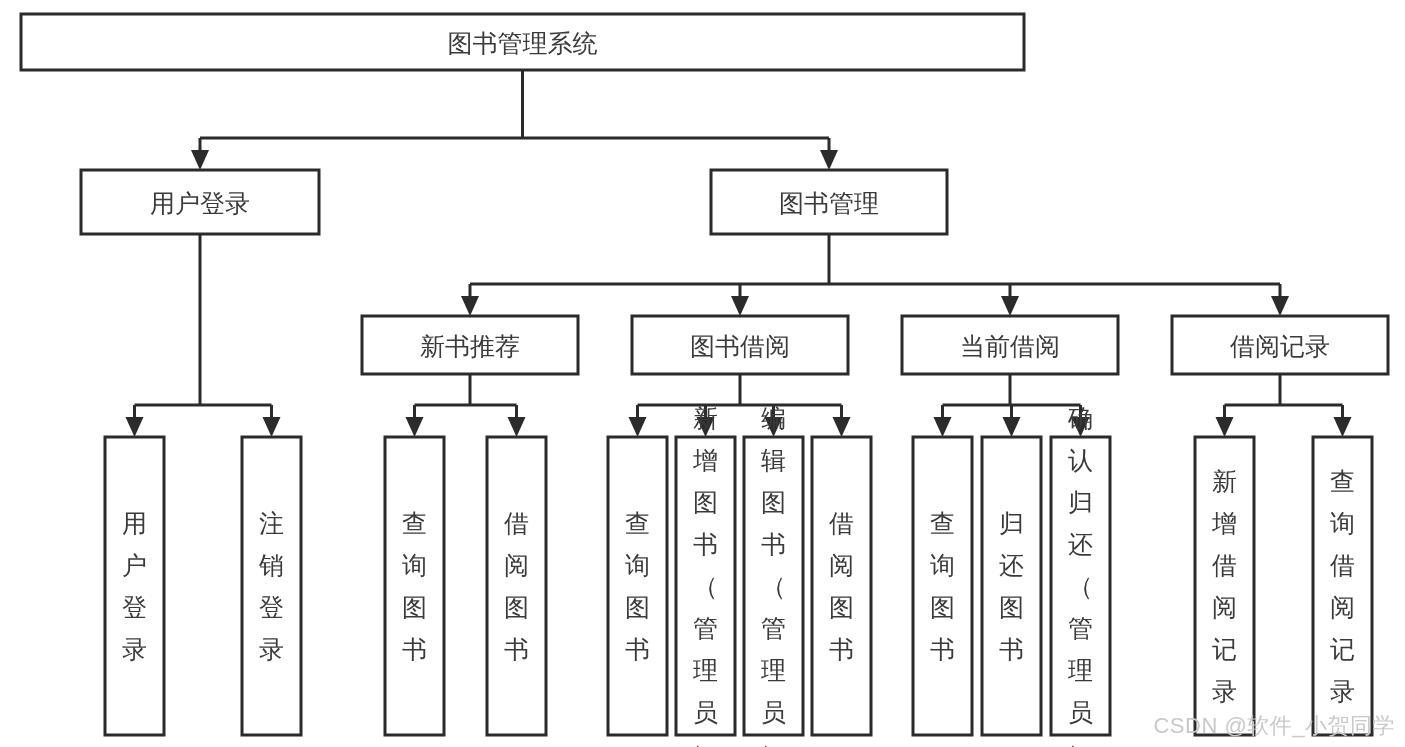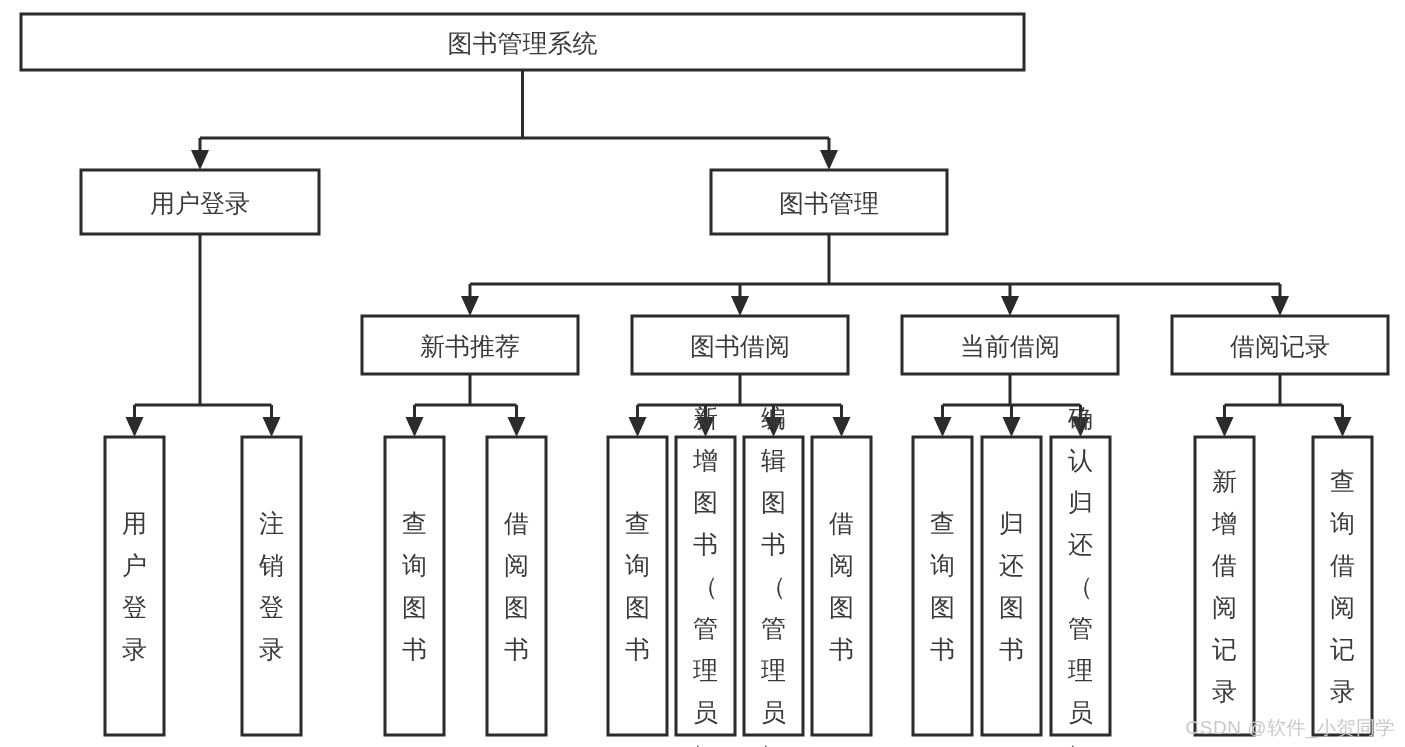--- a/index.html
+++ b/index.html
@@ -53,21 +53,21 @@
     fill: #3a3a3a;
     font-family: "Liberation Sans", "DejaVu Sans", sans-serif;
     font-size: 25px;
     text-anchor: middle;
   }
   .watermark {
     position: absolute;
     right: 10px;
     bottom: 6px;
     color: #c9c9c9;
-    font-size: 19px;
+    font-size: 22px;
     font-family: "Liberation Sans", "DejaVu Sans", sans-serif;
     letter-spacing: 0.5px;
     white-space: nowrap;
     pointer-events: none;
     margin-top: 36px;
   }
 </style>
 </head>
 <body>
 

